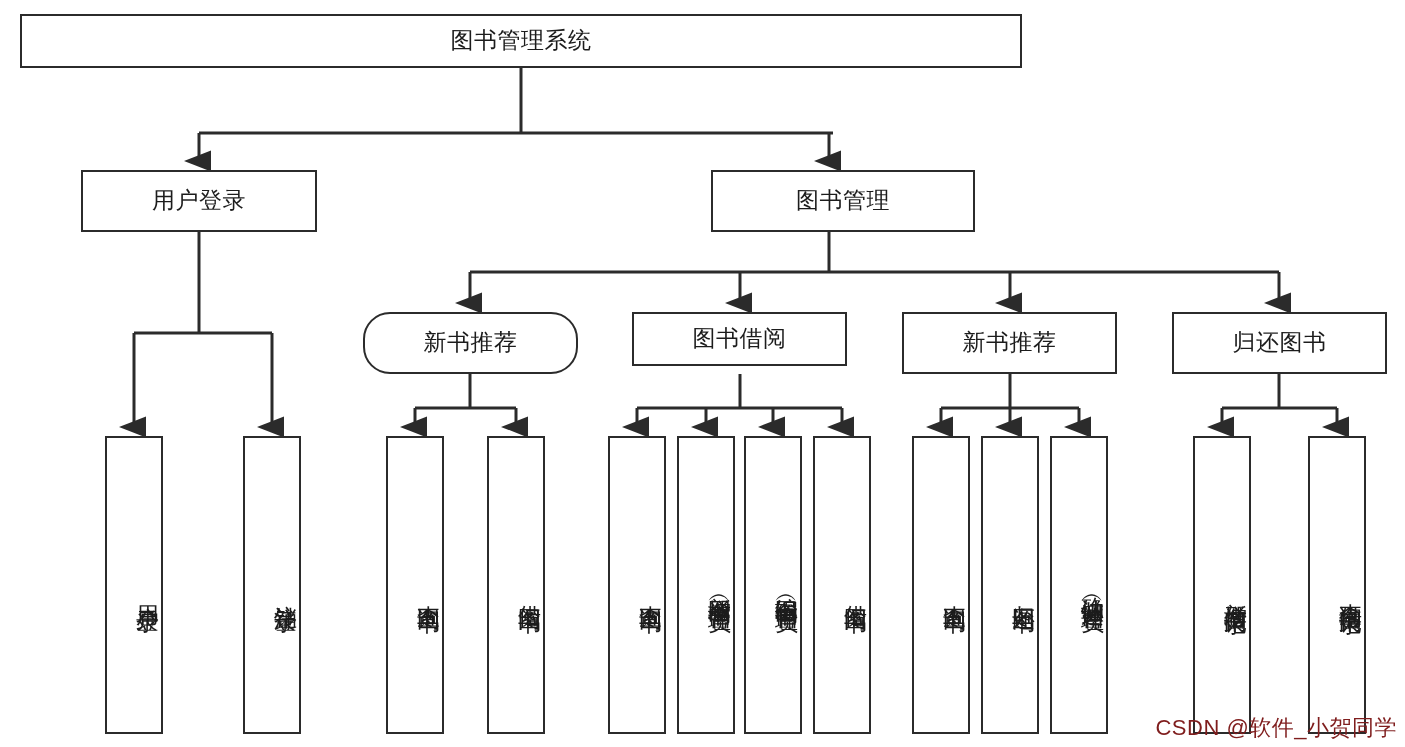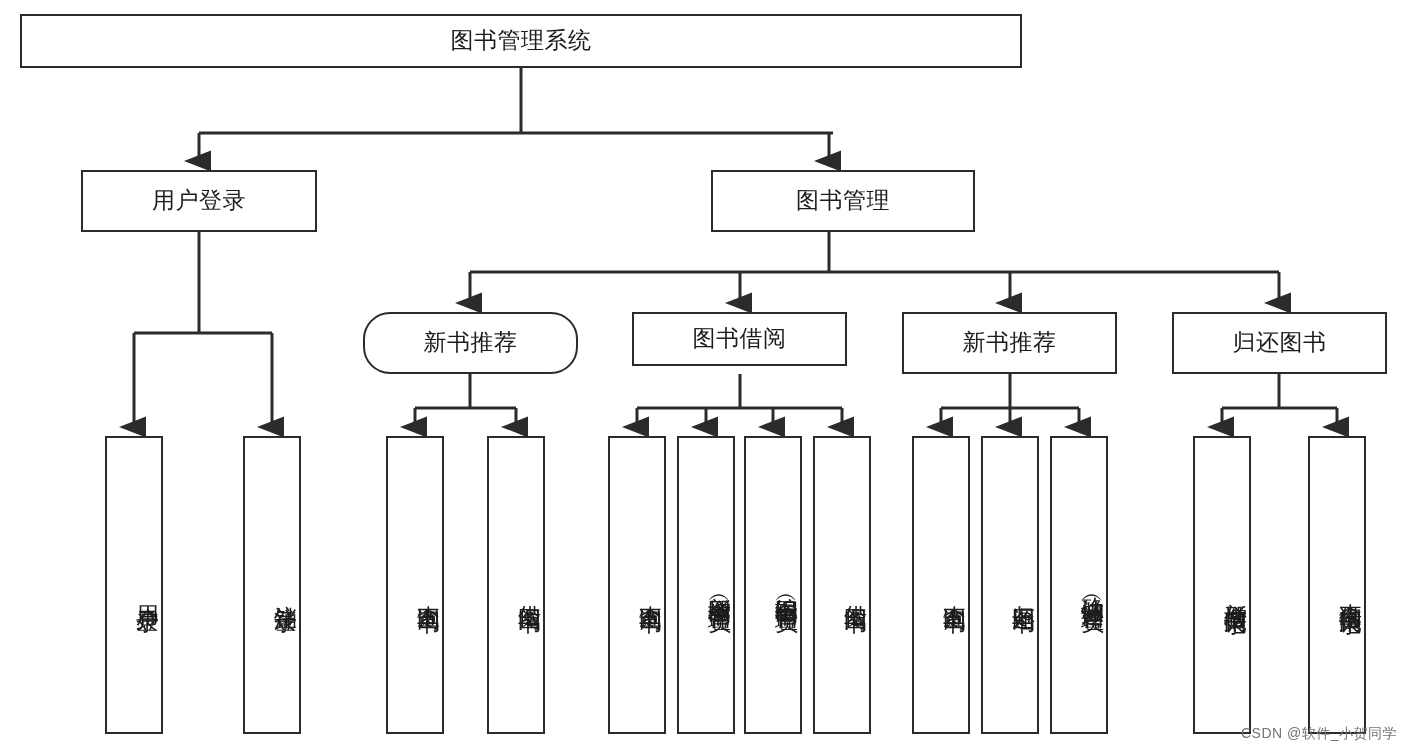--- a/index.html
+++ b/index.html
@@ -53,22 +53,22 @@
   .node.vert.tall {
     padding-top: 6px;
   }
   .node .label {
     display: block;
   }
   .watermark {
     position: absolute;
     right: 8px;
     bottom: 4px;
-    font-size: 14px;
-    color: #737373;
+    font-size: 22px;
+    color: #7f1d1d;
     white-space: nowrap;
     letter-spacing: 0.5px;
     margin-top: 16px;
   }
 </style>
 </head>
 <body>
 
 <div id="canvas">
 

